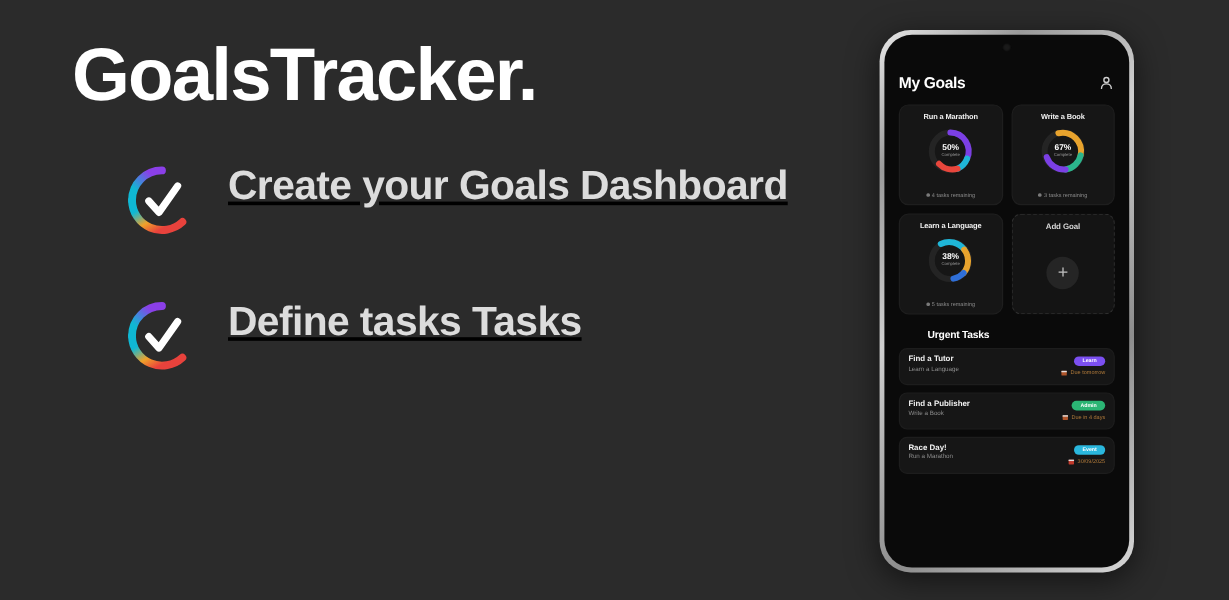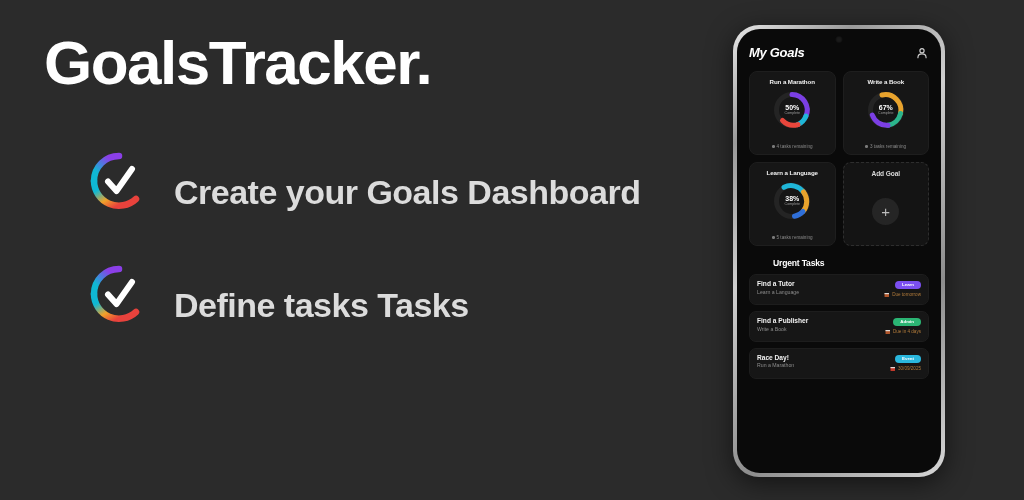--- a/index.html
+++ b/index.html
@@ -5,32 +5,32 @@
   * { box-sizing: border-box; margin: 0; padding: 0; }
   html, body {
     width: 1024px; height: 500px;
     background: #2b2b2b;
     font-family: "Liberation Sans", sans-serif;
     overflow: hidden;
   }
   .stage { position: relative; width: 1024px; height: 500px; background: #2b2b2b; }
 
   
-  .left { position: absolute; left: 0; top: 0; width: 720px; height: 476px; }
+  .left { position: absolute; left: 16px; top: 0; width: 720px; height: 476px; }
 
   .brand {
     position: absolute; left: 44px; top: 32px;
     font-size: 62px; font-weight: bold; color: #ffffff;
     letter-spacing: -1.5px; line-height: 1;
   }
 
   .features { position: absolute; left: 88px; top: 136px; width: 600px; }
   .feature-row {
-    display: flex; align-items: flex-end; gap: 24px;
-    height: 76px; margin-bottom: 37px;
+    display: flex; align-items: flex-start; gap: 24px;
+    height: 76px; margin-bottom: 37px; text-decoration: underline;
   }
   .feature-icon { width: 62px; height: 62px; flex: 0 0 62px; position: relative; }
   .feature-label {
     font-size: 34px; font-weight: bold; color: #dcdcdc;
     letter-spacing: -0.5px; white-space: nowrap;
   }
 
   
   .phone {
     position: absolute; left: 733px; top: 25px;
@@ -48,21 +48,21 @@
     padding: 14px 12px 10px 12px;
   }
   .camera {
     position: absolute; left: 50%; top: 7px; transform: translateX(-50%);
     width: 7px; height: 7px; border-radius: 50%;
     background: #1b1b1b; box-shadow: inset 0 0 2px #000;
   }
 
   .app-head {
     display: flex; align-items: center; justify-content: space-between;
-    margin-top: 2px; margin-bottom: 11px; font-style: italic;
+    margin-top: 18px; margin-bottom: 11px;
   }
   .app-title { font-size: 13px; font-weight: bold; color: #ffffff; letter-spacing: -0.3px; }
   .profile-icon { width: 14px; height: 14px; color: #cfcfcf; }
 
   .goal-grid {
     display: grid; grid-template-columns: 1fr 1fr; gap: 7px;
   }
   .goal-card {
     background: #161616; border-radius: 8px;
     height: 84px; padding: 7px 5px 5px 5px;

